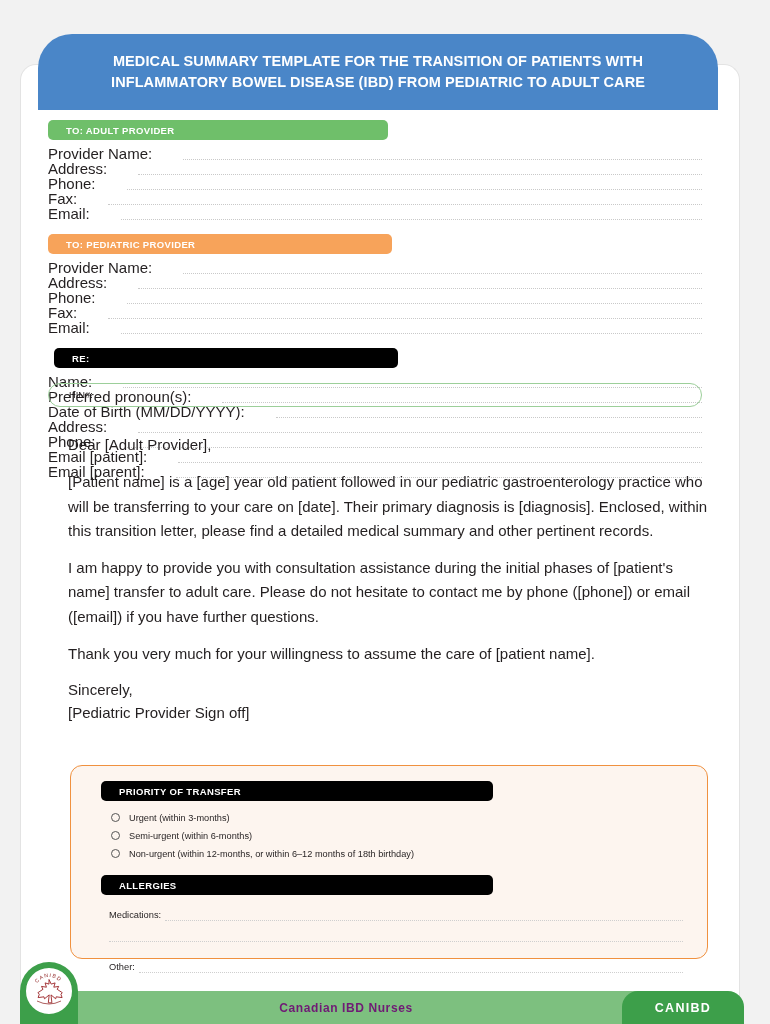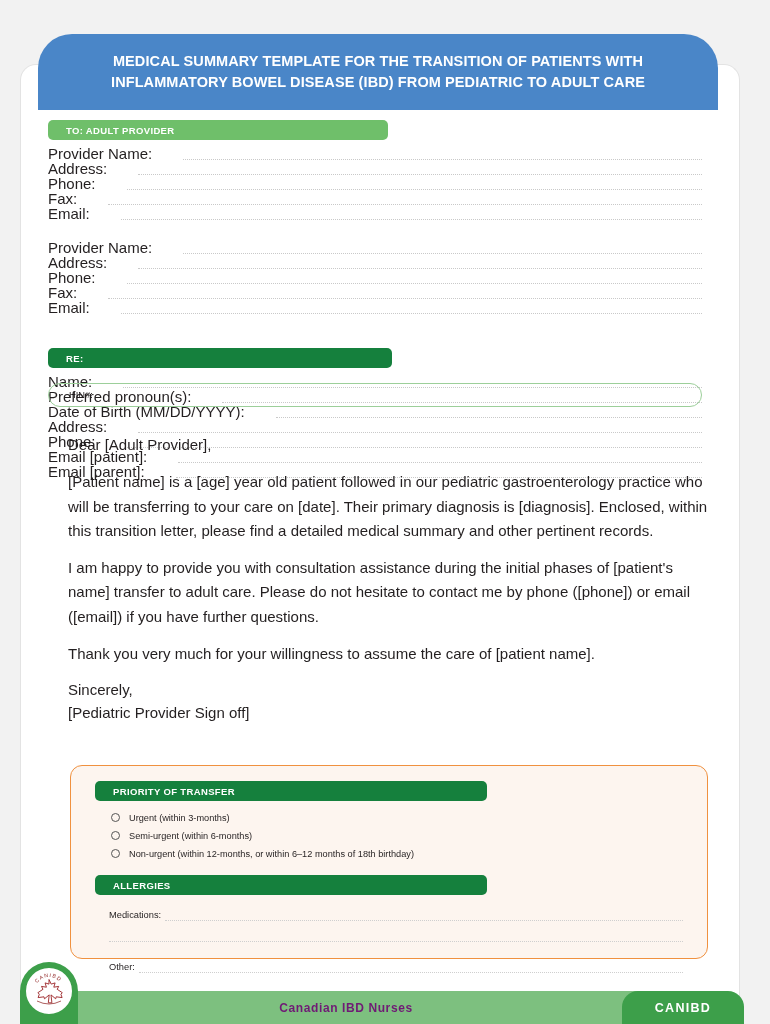--- a/index.html
+++ b/index.html
@@ -80,21 +80,21 @@
     align-items: center;
     padding-left: 18px;
     box-sizing: border-box;
     color: #ffffff;
     font-size: 9.5px;
     font-weight: bold;
     letter-spacing: 0.35px;
   }
   .pill.green  { background: #6fbf6a; }
   .pill.orange { background: #f7a35a; }
-  .pill.blue   { background: #15803d; }
+  .pill.blue   { background: #000000; margin-left: 6px; }
 
   
   .fields { margin-top: 6px; }
   .field-row {
     display: flex;
     align-items: center;
     height: 15px;
     font-size: 15px;
     color: #231f20;
     gap: 27px;
@@ -287,20 +287,21 @@
           <span class="field-line"></span>
         </div>
         <div class="field-row">
           <span class="field-label">Email:</span>
           <span class="field-line"></span>
         </div>
       </div>
     </div>
 
     <div class="section" style="position:absolute; left:48px; top:124px; width:654px;">
+      <div class="pill orange" style="width:344px;">TO: PEDIATRIC PROVIDER</div>
       <div class="fields">
         <div class="field-row">
           <span class="field-label">Provider Name:</span>
           <span class="field-line"></span>
         </div>
         <div class="field-row">
           <span class="field-label">Address:</span>
           <span class="field-line"></span>
         </div>
         <div class="field-row">

